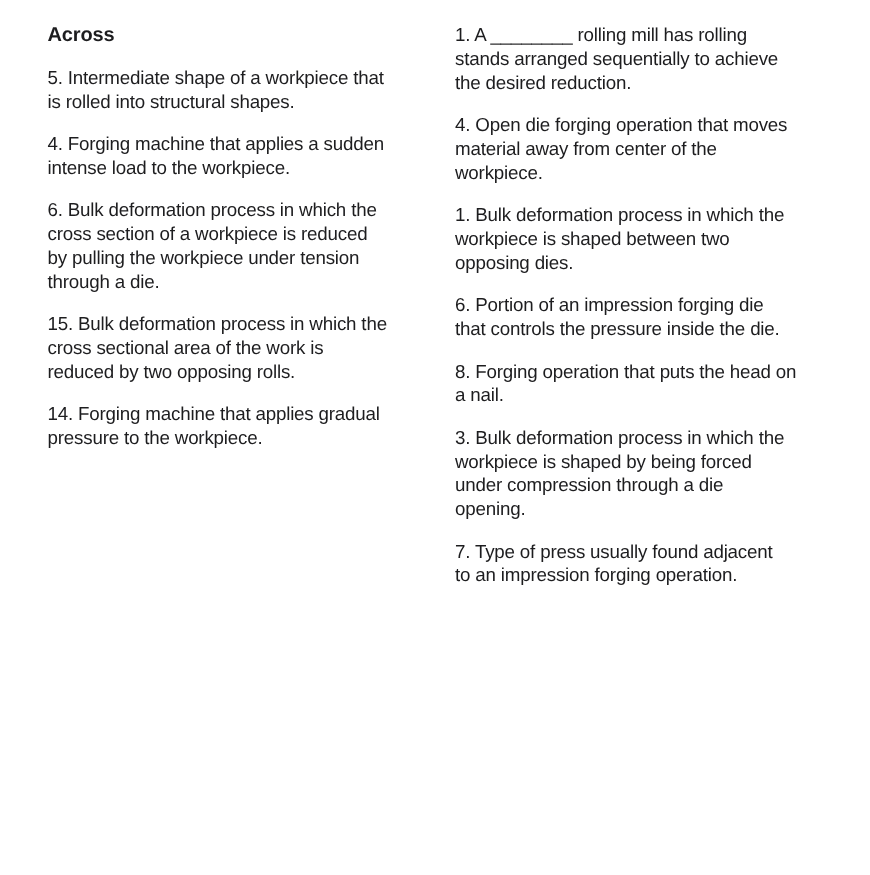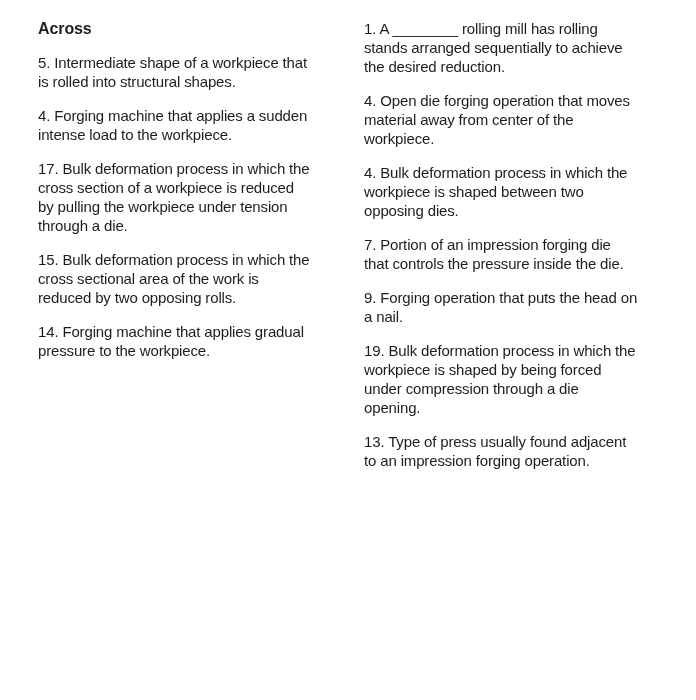--- a/index.html
+++ b/index.html
@@ -44,47 +44,47 @@
 
 <div class="page">
   <div class="columns">
 
     <div class="column">
       <h2 class="col-title">Across</h2>
       <p class="clue">5. Intermediate shape of a workpiece that
 is rolled into structural shapes.</p>
       <p class="clue">4. Forging machine that applies a sudden
 intense load to the workpiece.</p>
-      <p class="clue">17. Bulk deformation process in which the
+      <p class="clue">6. Bulk deformation process in which the
 cross section of a workpiece is reduced
 by pulling the workpiece under tension
 through a die.</p>
       <p class="clue">15. Bulk deformation process in which the
 cross sectional area of the work is
 reduced by two opposing rolls.</p>
       <p class="clue">14. Forging machine that applies gradual
 pressure to the workpiece.</p>
     </div>
 
     <div class="column">
       <p class="clue">1. A ________ rolling mill has rolling
 stands arranged sequentially to achieve
 the desired reduction.</p>
       <p class="clue">4. Open die forging operation that moves
 material away from center of the
 workpiece.</p>
-      <p class="clue">4. Bulk deformation process in which the
+      <p class="clue">1. Bulk deformation process in which the
 workpiece is shaped between two
 opposing dies.</p>
-      <p class="clue">7. Portion of an impression forging die
+      <p class="clue">6. Portion of an impression forging die
 that controls the pressure inside the die.</p>
-      <p class="clue">9. Forging operation that puts the head on
+      <p class="clue">8. Forging operation that puts the head on
 a nail.</p>
-      <p class="clue">19. Bulk deformation process in which the
+      <p class="clue">3. Bulk deformation process in which the
 workpiece is shaped by being forced
 under compression through a die
 opening.</p>
-      <p class="clue">13. Type of press usually found adjacent
+      <p class="clue">7. Type of press usually found adjacent
 to an impression forging operation.</p>
     </div>
 
   </div>
 </div>
 
 </body></html>

